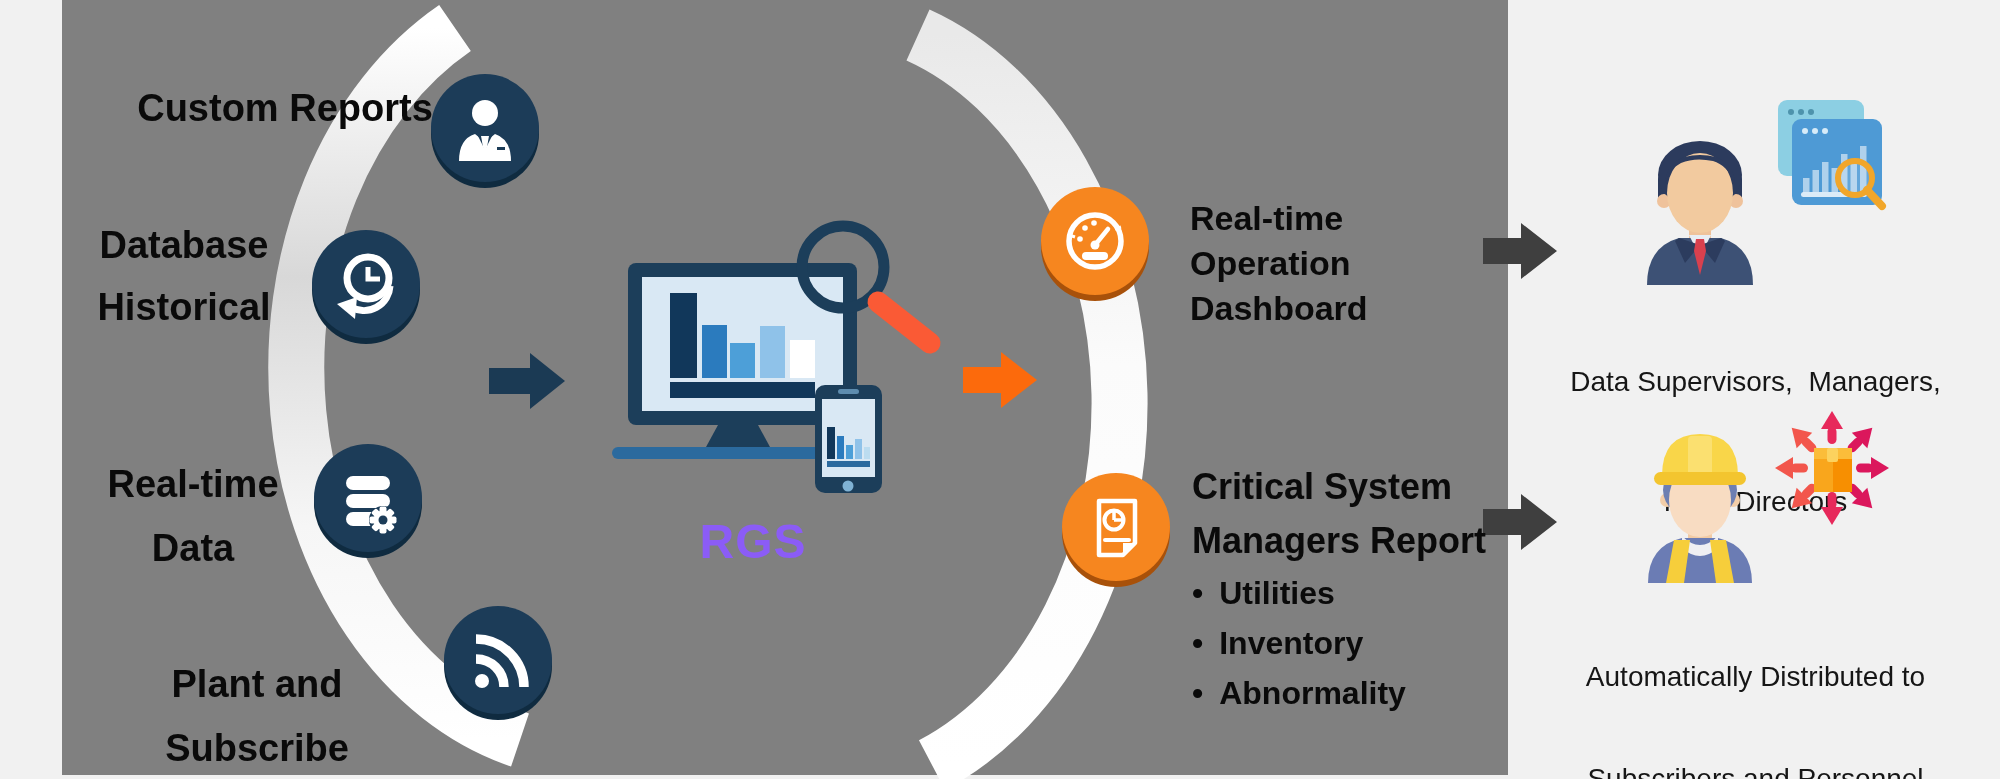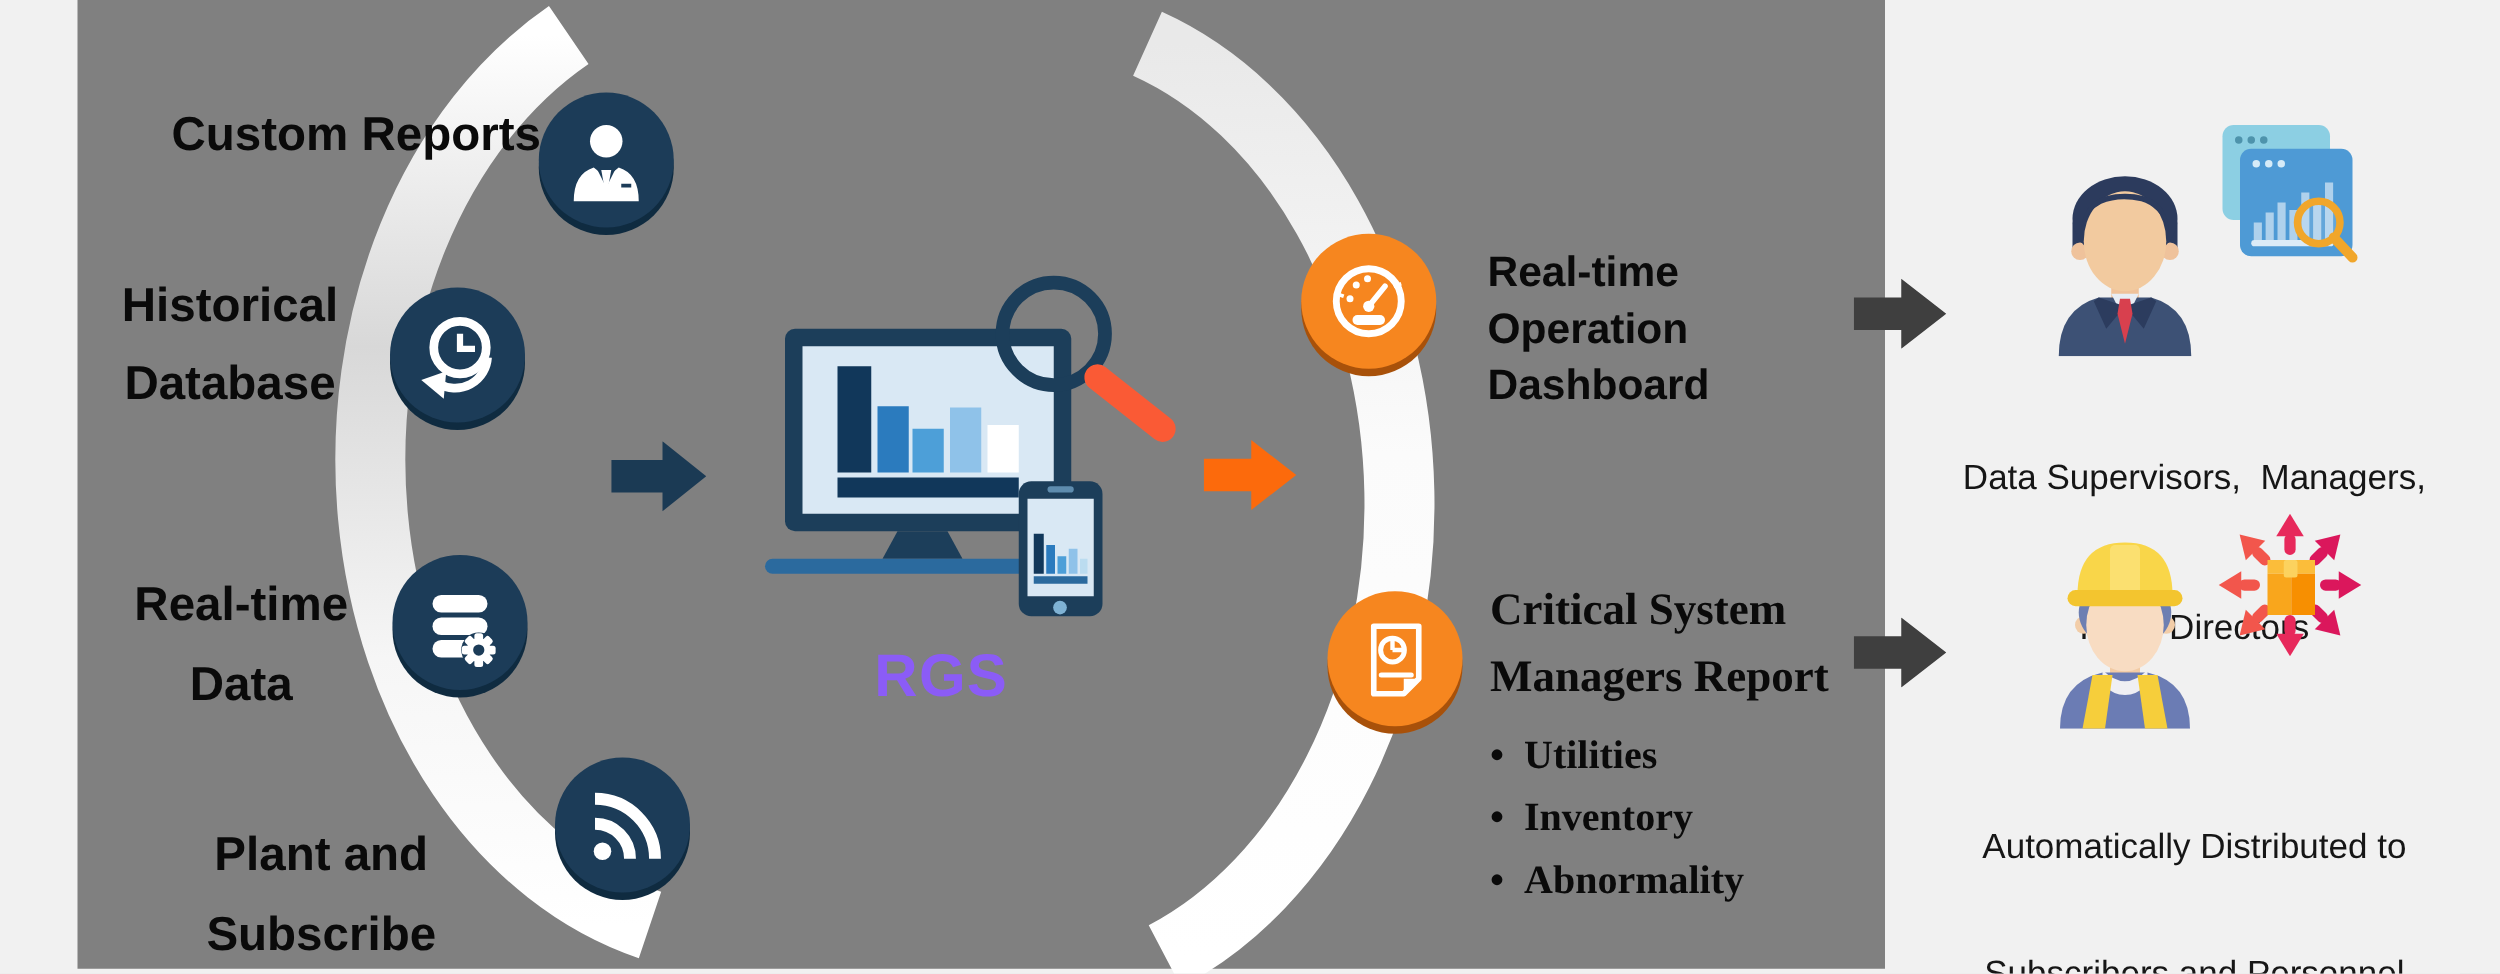--- a/index.html
+++ b/index.html
@@ -37,22 +37,22 @@
       </linearGradient>
     </defs>
     <path d="M455 28 A 300 385 0 0 0 520 740" fill="none" stroke="url(#gl)" stroke-width="56"></path>
     <path d="M918 35 A 300 390 0 0 1 932 765" fill="none" stroke="url(#gr)" stroke-width="56"></path>
   </svg>
 
   <div class="lbl" style="left:125px;top:86px;width:320px;font-size:38px;line-height:44px;">
     <div>Custom Reports</div>
   </div>
   <div class="lbl" style="left:74px;top:214px;width:220px;font-size:38px;line-height:62px;">
+    <div>Database</div>
     <div>Historical</div>
-    <div>Database</div>
   </div>
   <div class="lbl" style="left:83px;top:452px;width:220px;font-size:38px;line-height:64px;">
     <div>Real-time</div>
     <div>Data</div>
   </div>
   <div class="lbl" style="left:107px;top:652px;width:300px;font-size:38px;line-height:64px;">
     <div>Plant and</div>
     <div>Subscribe Reports</div>
   </div>
 
@@ -160,24 +160,24 @@
     <circle cx="56" cy="48" r="9.5" fill="none" stroke="#fff" stroke-width="4"></circle>
     <path d="M56 48 h9 M56 48 v-9" stroke="#fff" stroke-width="3.5"></path>
     <path d="M47 68 H71" stroke="#fff" stroke-width="4" stroke-linecap="round"></path>
   </svg>
 
   <div class="outlbl" style="left:1190px;top:196px;width:280px;font-size:34px;line-height:45px;">
     <div>Real-time</div>
     <div>Operation</div>
     <div>Dashboard</div>
   </div>
-  <div class="outlbl" style="left:1192px;top:460px;width:320px;font-size:36px;line-height:54px;font-family:Liberation Serif, serif;">
+  <div class="outlbl" style="left:1192px;top:460px;width:320px;font-size:36px;line-height:54px;">
     <div>Critical System</div>
     <div>Managers Report</div>
-    <div style="margin-top:10px;font-size:32px;line-height:50px;">
+    <div style="font-size:32px;line-height:50px;">
       <div class="bullet-row">
           <span>Utilities</span>
         </div>
       <div class="bullet-row">
           <span>Inventory</span>
         </div>
       <div class="bullet-row">
           <span>Abnormality</span>
         </div>
     </div>

